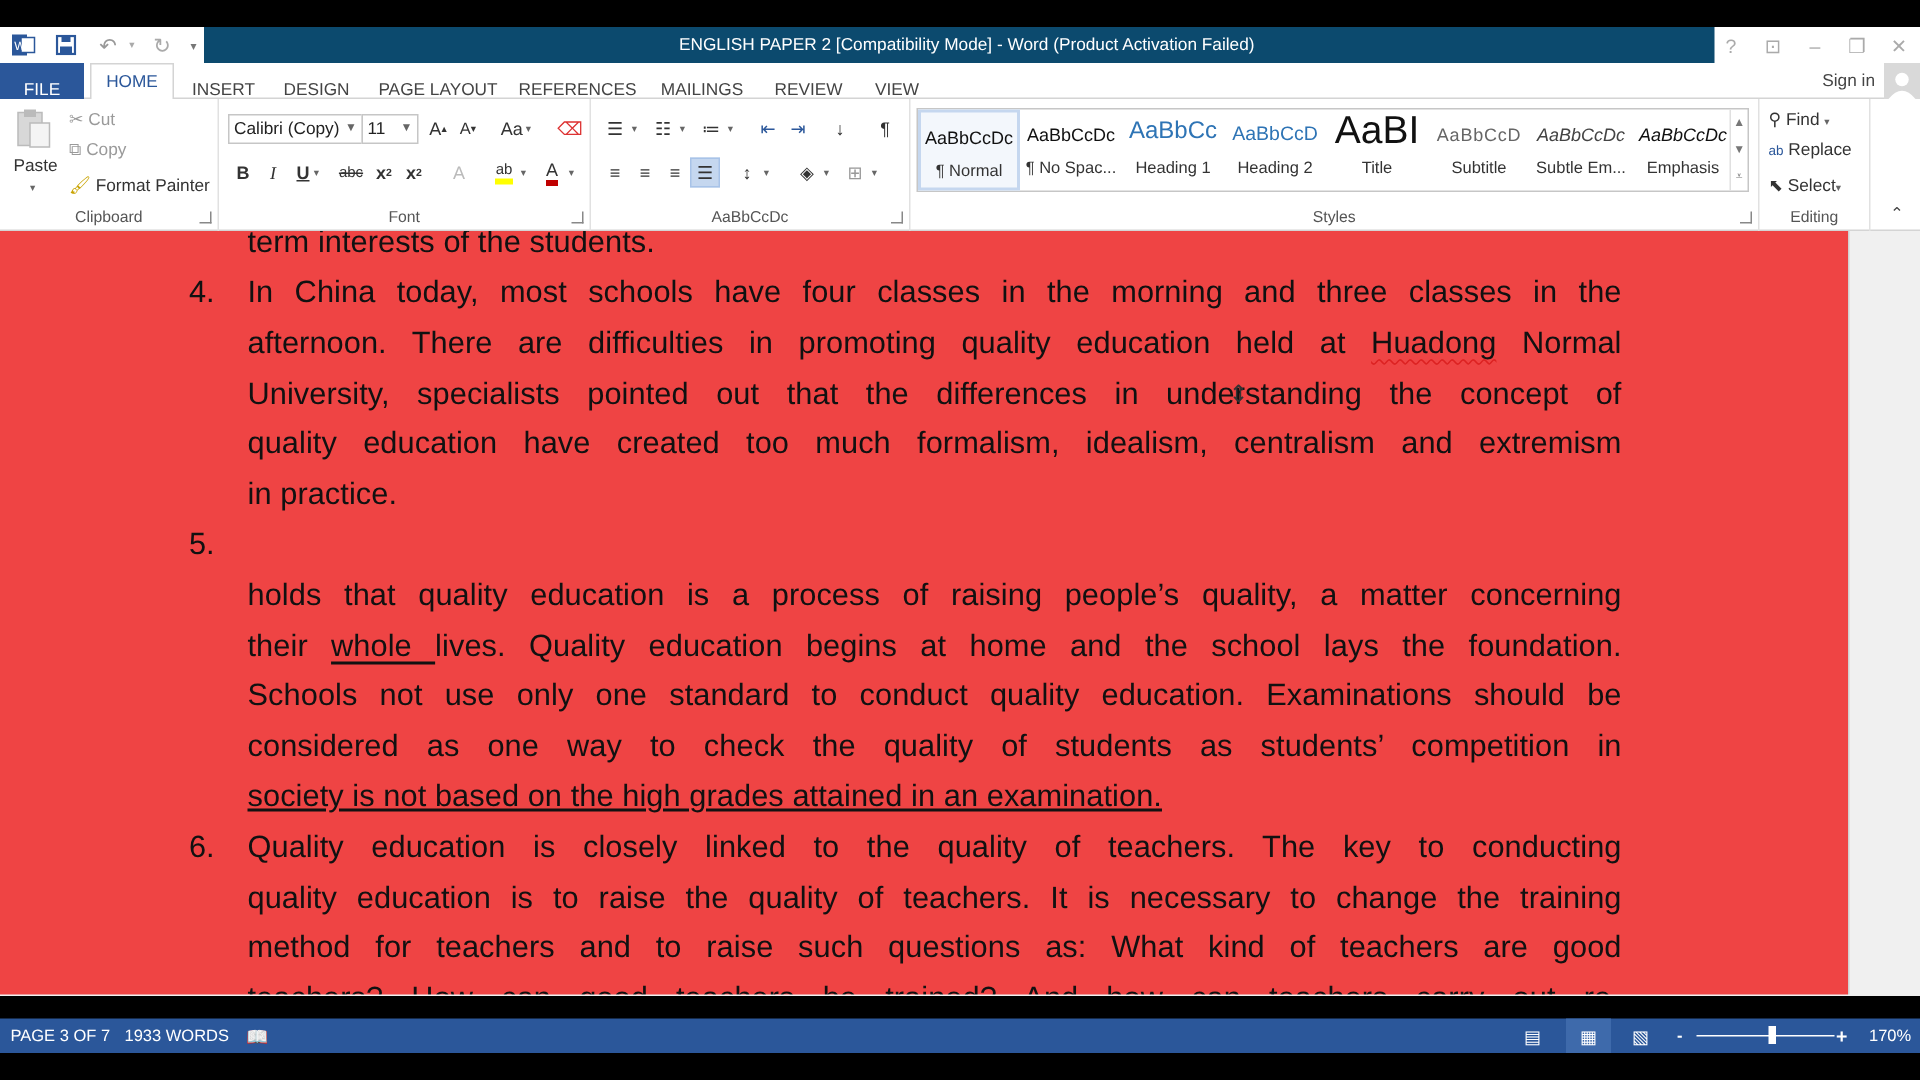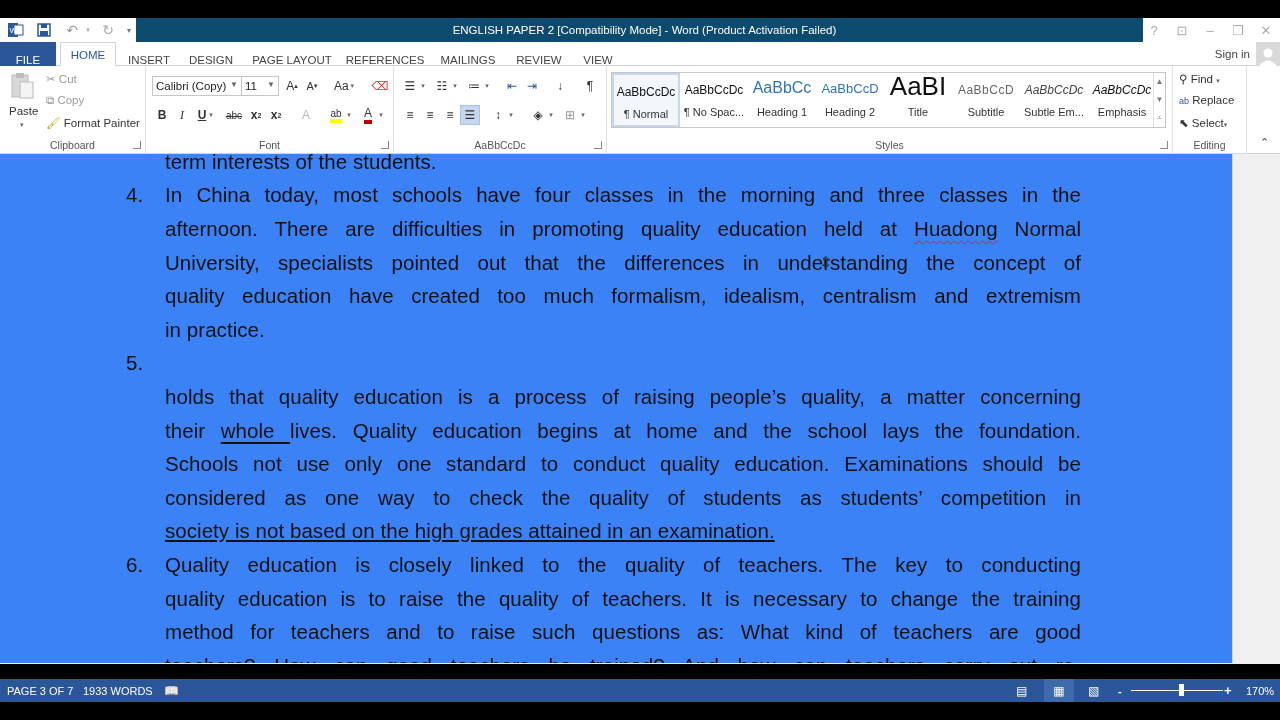--- a/index.html
+++ b/index.html
@@ -37,21 +37,21 @@
   .ibtn.active { background: #c5d7ef; border: 1px solid #a8c3e8; }
   .styles-box { position: absolute; left: 611px; top: 6px; width: 555px; height: 56px; border: 1px solid #c6c6c6; }
   .style-item { position: absolute; top: 0; height: 54px; width: 68px; text-align: center; }
   .style-item.sel { border: 2px solid #c5d7ef; background: #f3f7fc; }
   .style-prev { position: absolute; top: 10px; left: 0; right: 0; font-size: 12px; color: #111; white-space: nowrap; overflow: hidden; }
   .style-name { position: absolute; top: 33px; left: 0; right: 0; font-size: 11px; color: #333; white-space: nowrap; overflow: hidden; }
   .style-scroll { position: absolute; right: 0; top: 0; width: 12px; height: 54px; border-left: 1px solid #e0e0e0; }
   .style-scroll div { height: 18px; font-size: 8px; color: #777; text-align: center; line-height: 18px; }
 
   
-  .docarea { position: absolute; left: 0; top: 154px; width: 1280px; height: 510px; background: #3b82f6; overflow: hidden; }
+  .docarea { position: absolute; left: 0; top: 154px; width: 1280px; height: 510px; background: #ef4444; overflow: hidden; }
   .rightpane { position: absolute; left: 1232px; top: 0; width: 48px; height: 510px; background: #f0f0f0; border-left: 1px solid #d0d0d0; }
   .docline { position: absolute; left: 165px; width: 916px; font-family: "Liberation Sans", sans-serif; font-size: 20.5px; color: #111; white-space: nowrap; letter-spacing: 0.05px; }
   .docline.justify { text-align: justify; text-align-last: justify; white-space: normal; height: 30px; }
   .num { position: absolute; left: 126px; font-size: 20.5px; color: #111; }
   .spell { text-decoration: underline wavy #d22; text-decoration-thickness: 1px; text-underline-offset: 4px; }
   .uline { text-decoration: underline; text-underline-offset: 4px; }
   .cursor-ibeam { position: absolute; left: 819px; top: 99px; font-size: 16px; color: #333; }
   .bottom-strip { position: absolute; left: 0; top: 509px; width: 1280px; height: 16px; background: #f0f0f0; }
 
   

